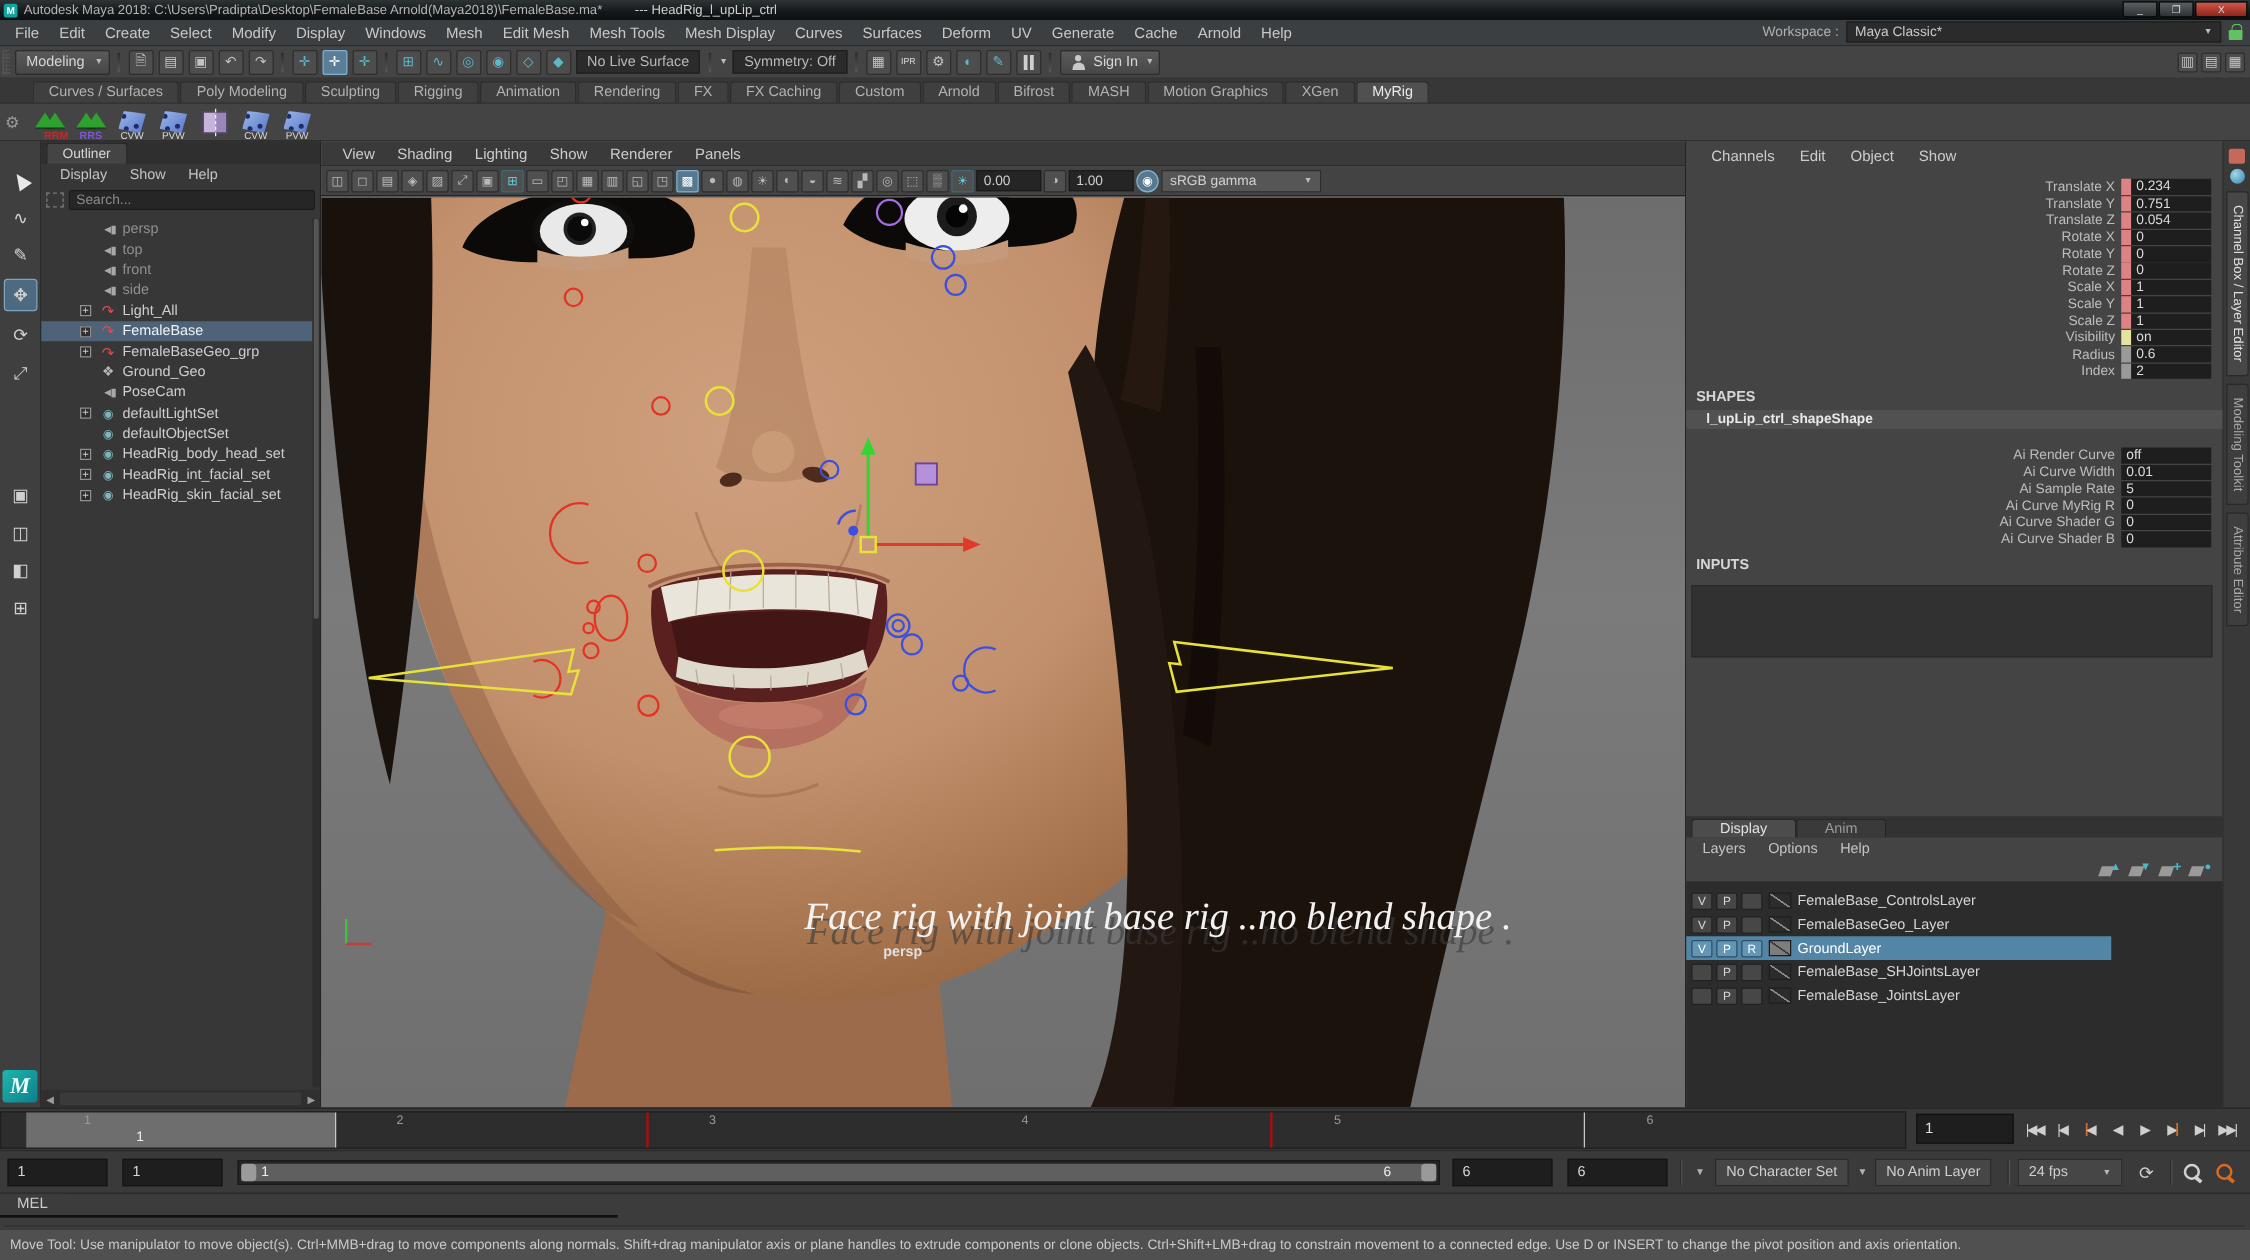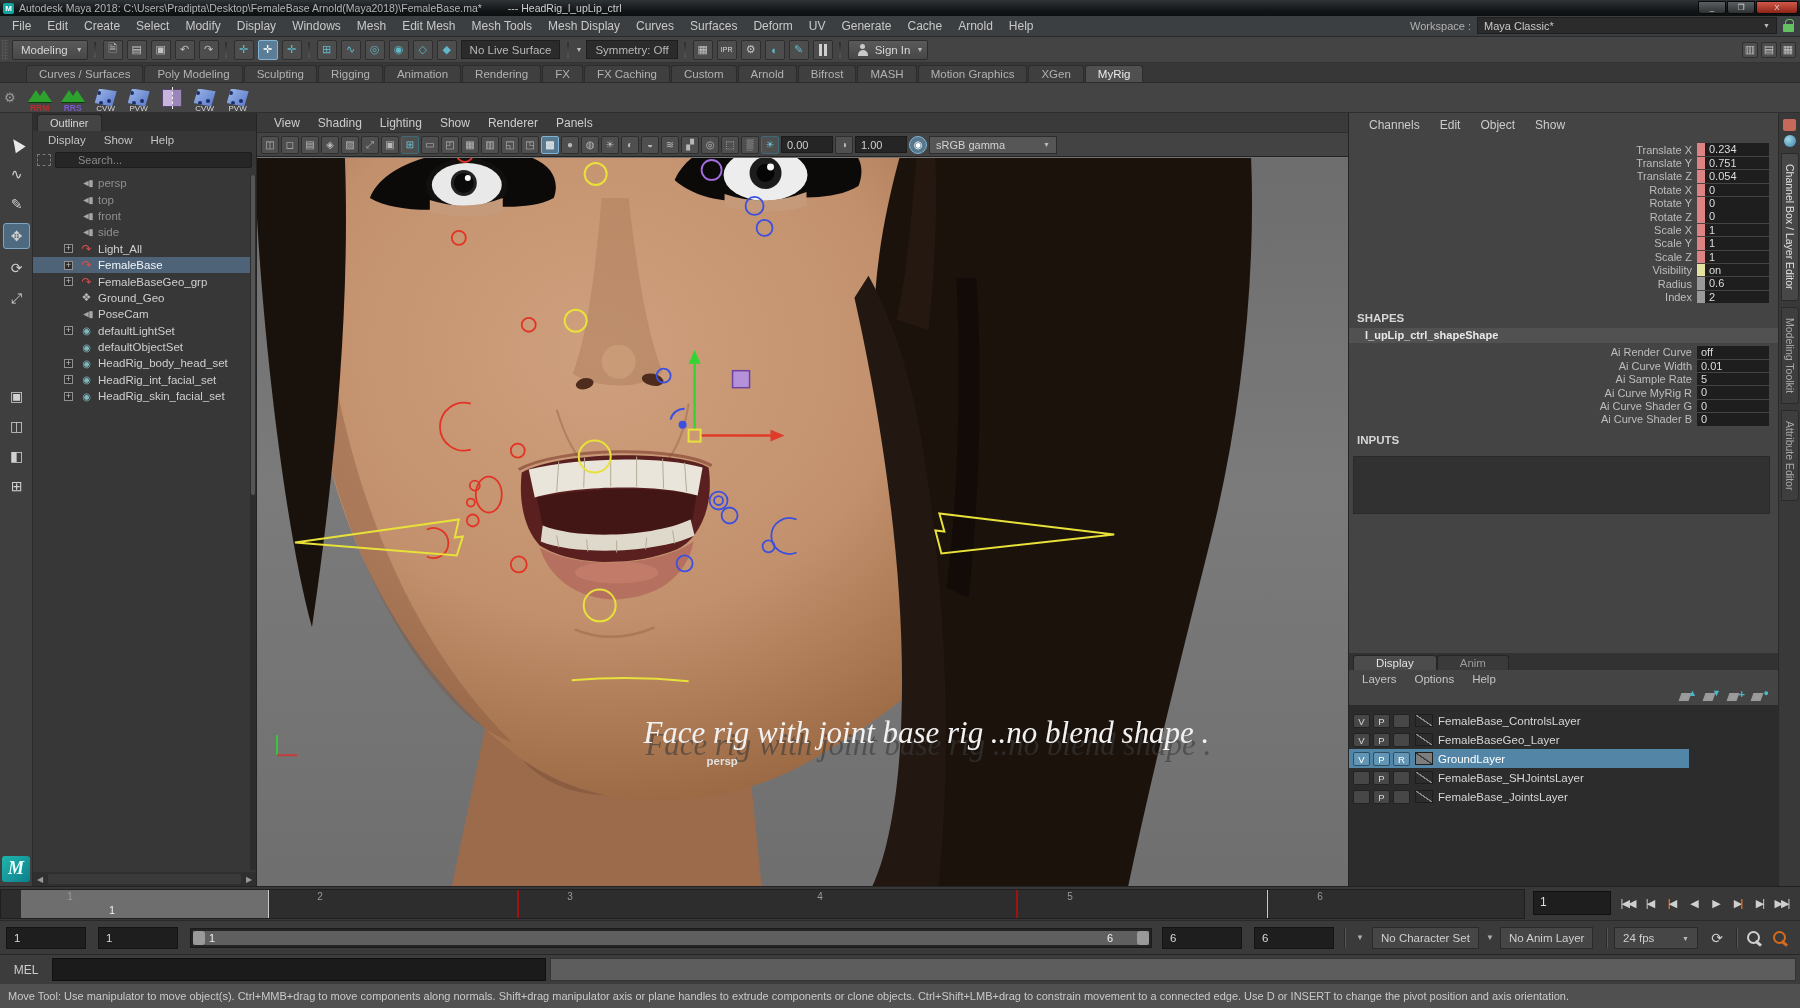--- a/index.html
+++ b/index.html
@@ -68,21 +68,21 @@
   .stab.active { background:#505050; color:#eaeaea; }
   .shelf { position:absolute; left:0; top:83px; width:1800px; height:30px; background:#444;
     border-bottom:1px solid #2e2e2e; display:flex; align-items:center; gap:3px; padding-left:4px; }
   .shelf-gear { color:#9a9a9a; font-size:13px; margin-right:6px; }
   .shelf-tile { width:30px; height:28px; position:relative; display:flex; align-items:center; justify-content:center; }
   .tri2 { position:relative; width:24px; height:20px; }
   .tri2::before,.tri2::after { content:""; position:absolute; border-left:8px solid transparent;
     border-right:8px solid transparent; border-bottom:12px solid #2ea12e; filter:drop-shadow(0 1px 0 #0a3a0a); }
   .tri2::before { left:0; top:2px; } .tri2::after { left:8px; top:2px; }
   .slabel { position:absolute; bottom:-1px; left:0; right:0; text-align:center; font-size:8.5px; font-weight:bold; }
-  .slabel.red { color:#c22a2a; } .slabel.pur { color:#7a5ad0; } .slabel.wht { color:#d8d8d8; font-weight:normal; font-size:8px; }
+  .slabel.red { color:#c22a2a;text-align:right; } .slabel.pur { color:#7a5ad0; } .slabel.wht { color:#d8d8d8; font-weight:normal; font-size:8px; }
   .cvw-ic { width:22px; height:18px; background:linear-gradient(135deg,#9db8e8,#5574c8); clip-path:polygon(20% 0,100% 15%,80% 100%,0 80%); position:relative; }
   .cvw-ic::before { content:""; position:absolute; left:2px; top:2px; width:4px; height:4px; border-radius:50%; background:#1d2d6b; box-shadow:10px 8px 0 #1d2d6b, 2px 10px 0 #1d2d6b; }
   .mirror-ic { width:20px; height:18px; background:linear-gradient(90deg,#c7b4dd 49%,#9a86b8 51%); border:1px solid #55446b; }
   .mirror-ic::before { content:""; position:absolute; left:50%; top:3px; bottom:3px; border-left:1px dashed #eee; }
   
   .main { position:absolute; left:0; top:113px; width:1800px; height:773px; }
   .toolbox { position:absolute; left:0; top:0; width:33px; height:773px; background:#3f3f3f; border-right:1px solid #2b2b2b; }
   .tb-ic { position:absolute; left:3px; width:27px; height:26px; display:flex; align-items:center; justify-content:center;
     color:#d0d0d0; font-size:14px; border-radius:3px; }
   .tb-ic.active { background:#4e6a80; border:1px solid #7aa5c4; }
@@ -93,21 +93,21 @@
     font-style:italic; font-weight:bold; font-size:18px; text-align:center; line-height:25px; }
   
   .outliner { position:absolute; left:33px; top:0; width:224px; height:773px; background:#373737; border-right:1px solid #242424; }
   .otabs { height:18px; background:#2f2f2f; display:flex; align-items:flex-end; }
   .otab { background:#444; color:#d6d6d6; font-size:11px; padding:2px 12px; border-radius:3px 3px 0 0; border:1px solid #262626; border-bottom:none; margin-left:4px; }
   .omenus { height:18px; display:flex; align-items:center; padding-left:6px; }
   .omenus .mi { padding:0 9px; font-size:11.5px; color:#c4c4c4; }
   .osearch { height:22px; display:flex; align-items:center; gap:4px; padding:0 4px; }
   .osearch .sel-ic { width:14px; height:12px; border:1px dashed #8a8a8a; opacity:.8; }
   .osearch .sfield { flex:1; height:16px; background:#262626; border:1px solid #1d1d1d; border-radius:2px;
-    color:#8a8a8a; font-size:11px; padding:0 22px; line-height:15px; }
+    color:#8a8a8a; font-size:11px; padding:0 5px; line-height:15px; }
   .otree { position:absolute; left:0; right:6px; top:62px; bottom:16px; overflow:hidden; }
   .orow { height:16.4px; display:flex; align-items:center; padding-left:46px; position:relative; color:#cfcfcf; font-size:11.5px; white-space:nowrap; }
   .orow.muted { color:#8f8f8f; }
   .orow.selected { background:#4e6378; color:#eef4f8; }
   .orow .exp { display:none; position:absolute; left:31px; width:9px; height:9px; border:1px solid #909090; color:#c8c8c8;
     font-size:9px; line-height:7px; text-align:center; background:#2e2e2e; }
   .orow.expandable .exp { display:block; }
   .orow .oi { width:15px; margin-right:4px; text-align:center; font-size:9px; color:#b5b5b5; }
   .orow.icon-camera .oi::before { content:"◄▮"; letter-spacing:-2px; color:#a8a8a8; }
   .orow.icon-transform .oi::before { content:"↷"; color:#d65050; font-size:12px; }
@@ -209,21 +209,21 @@
   .rr-caret { position:absolute; top:12px; font-size:8px; color:#b0b0b0; }
   .rsep { position:absolute; top:7px; width:2px; height:20px; background:#2a2a2a; border-right:1px solid #555; }
   .rbox { position:absolute; top:6px; height:22px; background:#464646; border:1px solid #2a2a2a; color:#cfcfcf;
     padding:4px 8px; font-size:11.5px; display:flex; align-items:center; gap:10px; }
   .ric { position:absolute; top:7px; width:22px; height:20px; color:#cfcfcf; font-size:14px; text-align:center; line-height:20px; }
   .keyic { position:absolute; top:9px; width:16px; height:16px; }
   .keyic::before { content:""; position:absolute; left:1px; top:1px; width:9px; height:9px; border:2.5px solid #d0d0d0; border-radius:50%; }
   .keyic::after { content:""; position:absolute; right:0; bottom:2px; width:7px; height:2.5px; background:#d0d0d0; transform:rotate(40deg); }
   .keyic.orange::before { border-color:#d86a1e; } .keyic.orange::after { background:#d86a1e; }
   
-  .melrow { position:absolute; left:0; top:954px; width:1800px; height:30px; background:#3c3c3c; border-top:1px solid #262626; display:flex; }
+  .melrow { position:absolute; left:0; top:954px; width:1800px; height:30px; background:#3c3c3c; border-top:1px solid #262626; display:flex;flex-direction:column; }
   .mel-label { width:52px; background:#3c3c3c; color:#cccccc; font-size:12px; display:flex; align-items:center; justify-content:center; }
   .mel-input { width:494px; margin:3px 0; background:#1b1b1b; border:1px solid #101010; }
   .mel-result { flex:1; margin:3px 4px; background:#5d5d5d; border:1px solid #333; }
   .helprow { position:absolute; left:0; top:984px; width:1800px; height:24px; background:#505050;
     color:#c9c9c9; font-size:11px; display:flex; align-items:center; padding-left:8px; }
 </style>
 </head>
 <body>
 
 <div id="root">
@@ -734,21 +734,21 @@
           <div class="attr-row chip-plain">
             <span class="alabel">Index</span>
             <span class="avalbox">
               <span class="chip"></span>
               <span class="aval">2</span>
             </span>
           </div>
       </div>
       <div class="sheader">SHAPES</div>
       <div class="snode">l_upLip_ctrl_shapeShape</div>
-      <div style="margin-top:3px">
+      <div style="margin-top:15px">
         <div class="attr-row noshape">
             <span class="alabel">Ai Render Curve</span>
             <span class="avalbox">
               <span class="chip"></span>
               <span class="aval">off</span>
             </span>
           </div>
           <div class="attr-row noshape">
             <span class="alabel">Ai Curve Width</span>
             <span class="avalbox">

